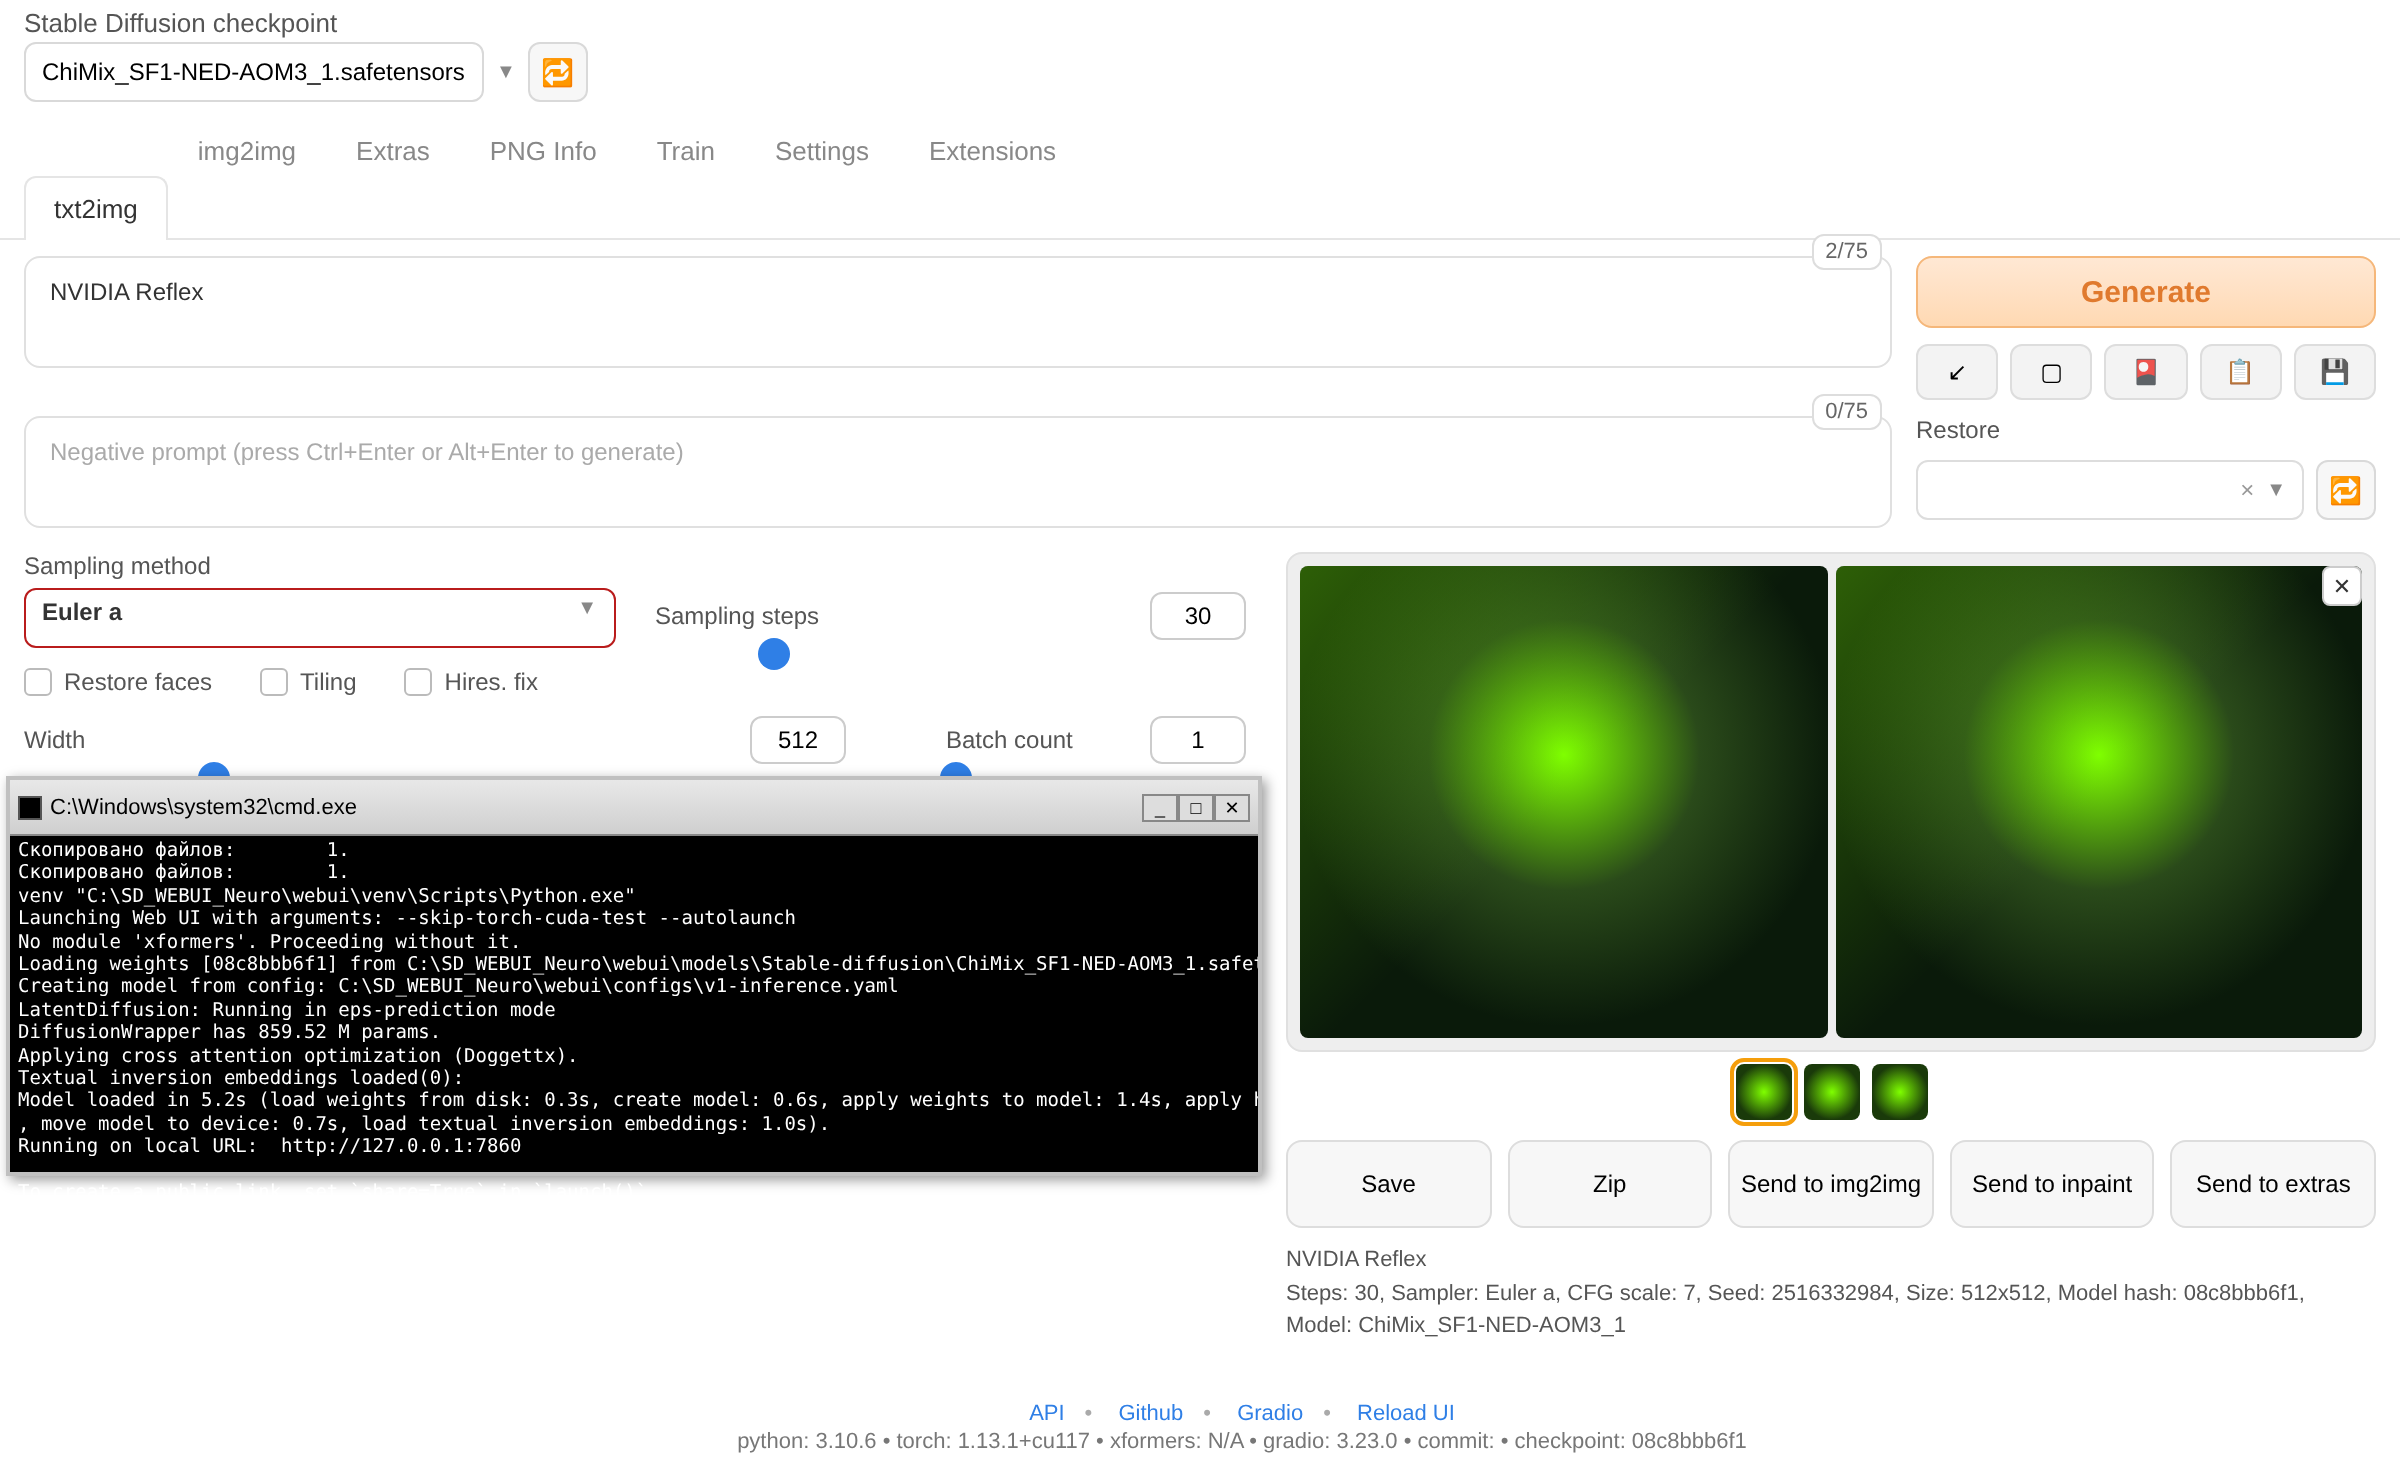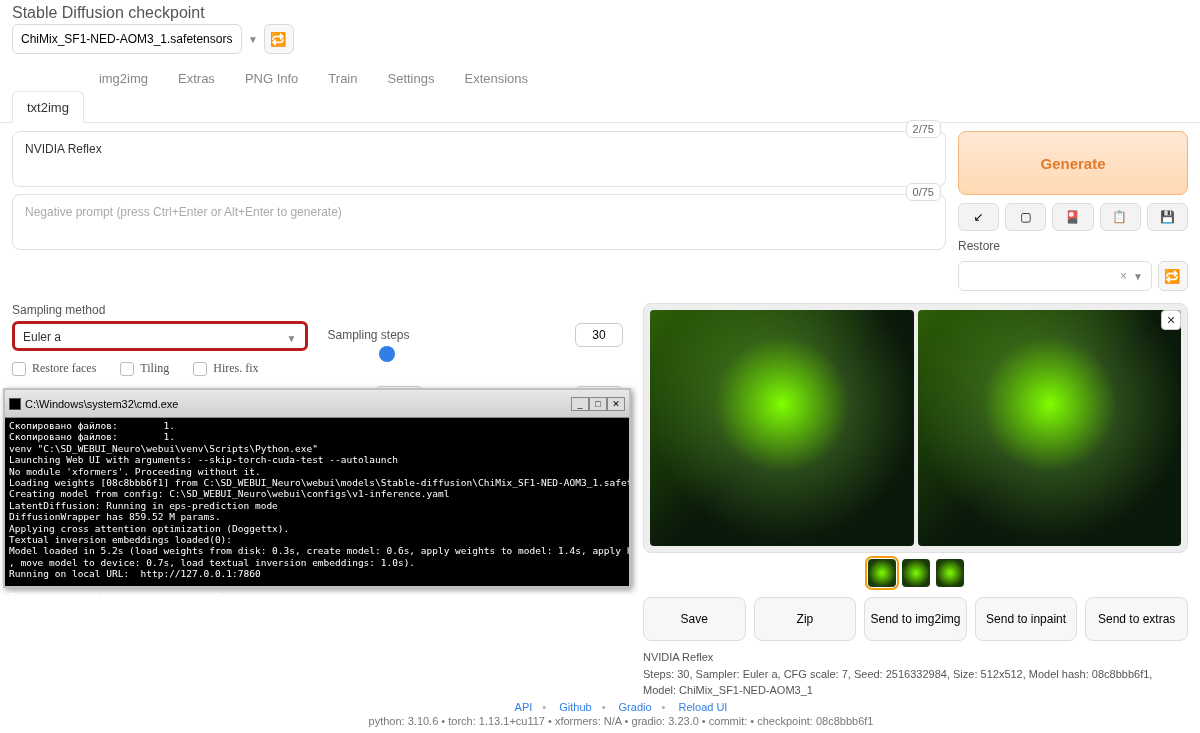--- a/index.html
+++ b/index.html
@@ -1,49 +1,49 @@
 <!DOCTYPE html>
 <html><head>
 <meta charset="utf-8">
 <style>
 * { box-sizing: border-box; margin: 0; padding: 0; }
 body { font-family: -apple-system, BlinkMacSystemFont, "Segoe UI", sans-serif; font-size: 13px; color: #333; background: #fff; width: 1200px; height: 733px; overflow: hidden; position: relative; }
 .top-row { display: flex; align-items: flex-start; padding: 4px 12px 8px; gap: 8px; }
-.ckpt-label { font-size: 16px; color: #555; margin-bottom: 2px; }
+.ckpt-label { font-size: 13px; color: #555; margin-bottom: 2px; }
 .ckpt-group { display: flex; flex-direction: column; }
 .ckpt-select-row { display: flex; gap: 6px; align-items: center; }
 .ckpt-input { width: 230px; height: 30px; border: 1px solid #d9d9d9; border-radius: 6px; padding: 4px 8px; font-size: 12px; background: #fff; }
 .sq-btn { width: 30px; height: 30px; border: 1px solid #d9d9d9; border-radius: 6px; background: #f7f7f7; cursor: pointer; display:flex; align-items:center; justify-content:center; }
 .tabs { display: flex; gap: 0; border-bottom: 1px solid #e5e5e5; padding: 0 12px; }
 .tab { padding: 8px 14px; font-size: 13px; color: #888; cursor: pointer; border: 1px solid transparent; border-bottom: none; border-radius: 6px 6px 0 0; }
 .tab.active { color: #333; border-color: #e5e5e5; background: #fff; position: relative; top: 1px; margin-top: 28px; }
 .main { display: flex; padding: 8px 12px; gap: 12px; }
-.left-col { flex: 1; display: flex; flex-direction: column; gap: 7px; }
+.left-col { flex: 1; display: flex; flex-direction: column; gap: 24px; }
 .right-col { width: 230px; display: flex; flex-direction: column; gap: 8px; }
 .prompt-box { border: 1px solid #e0e0e0; border-radius: 8px; padding: 10px 12px; min-height: 56px; font-size: 12px; position: relative; }
 .negprompt { color: #aaa; }
 .token-badge { position: absolute; right: 4px; top: -12px; background: #fff; border: 1px solid #ddd; border-radius: 6px; padding: 2px 6px; font-size: 11px; color: #666; }
-.generate-btn { background: linear-gradient(#ffe8d4,#ffd9b3); border: 1px solid #f5b77a; color: #e07a2e; font-weight: 600; font-size: 15px; height: 64px; border-radius: 8px; cursor: pointer; }
+.generate-btn { background: linear-gradient(#ffe8d4,#ffd9b3); border: 1px solid #f5b77a; color: #e07a2e; font-weight: 600; font-size: 15px; height: 36px; border-radius: 8px; cursor: pointer; }
 .tool-row { display: flex; gap: 6px; }
 .tool-btn { flex: 1; height: 28px; border: 1px solid #ddd; border-radius: 6px; background: #f3f3f3; cursor: pointer; display:flex; align-items:center; justify-content:center; font-size:12px; }
 .styles-label { font-size: 12px; color: #555; }
 .styles-row { display: flex; gap: 6px; align-items: center; }
 .styles-select { flex: 1; height: 30px; border: 1px solid #ddd; border-radius: 6px; padding: 4px 8px; font-size: 12px; display:flex; justify-content:flex-end; align-items:center; color:#999; gap:6px; }
 .panel { display: flex; gap: 20px; padding: 4px 12px 0; }
 .panel-left { width: 620px; display: flex; flex-direction: column; gap: 10px; }
 .panel-right { flex: 1; }
 .row { display: flex; gap: 20px; align-items: flex-end; }
 .field { display: flex; flex-direction: column; gap: 4px; flex: 1; }
 .field-label { font-size: 12px; color: #555; }
-.select { height: 30px; border: 3px solid #b91c1c; border-radius: 6px; padding: 4px 8px; font-size: 12px; display:flex; justify-content:space-between; align-items:flex-end; background:#fff; }
+.select { height: 30px; border: 1px solid #b91c1c; border-radius: 6px; padding: 4px 8px; font-size: 12px; display:flex; justify-content:space-between; align-items:flex-start; background:#fff;font-weight:bold; }
 .slider { flex: 1; height: 6px; background: #ddd; border-radius: 3px; position: relative; }
 .slider-fill { position: absolute; left: 0; top: 0; height: 100%; background: #2f7fe6; border-radius: 3px; }
 .slider-thumb { position: absolute; top: -5px; width: 16px; height: 16px; background: #2f7fe6; border-radius: 50%; transform: translateX(-50%); }
 .num-box { width: 48px; height: 24px; border: 1px solid #ccc; border-radius: 6px; text-align: center; font-size: 12px; padding: 2px; }
-.chk-row { display: flex; gap: 24px; font-family: Liberation Serif, serif; }
+.chk-row { display: flex; gap: 24px; }
 .chk { display: flex; gap: 6px; align-items: center; font-size: 12px; color: #555; }
 .chk-box { width: 14px; height: 14px; border: 1px solid #bbb; border-radius: 3px; }
 .wh-row { display: flex; gap: 10px; align-items: flex-end; }
 .wh-col { display:flex; flex-direction:column; gap:10px; flex:1; }
 .swap-btn { width: 30px; height: 30px; border: 1px solid #ddd; border-radius: 6px; background: #f7f7f7; display:flex; align-items:center; justify-content:center; cursor:pointer; font-size:13px; }
 .batch-col { width: 150px; display:flex; flex-direction:column; gap:10px; }
 .gallery { border: 1px solid #e0e0e0; border-radius: 8px; padding: 6px; position: relative; width: 545px; height: 250px; background:#eee; display:flex; gap:4px; }
 .gal-img { flex:1; border-radius:4px; background: radial-gradient(circle at 50% 40%, #7fff00 0%, #2a4a1a 35%, #0a1a0a 70%); position:relative; overflow:hidden; }
 .gal-img::after { content:""; position:absolute; inset:0; background: linear-gradient(135deg, rgba(127,255,0,0.3), transparent 50%); }
 .gal-close { position:absolute; top:6px; right:6px; width:20px; height:20px; background:#fff; border-radius:4px; display:flex; align-items:center; justify-content:center; font-size:11px; cursor:pointer; border:1px solid #ccc; }

